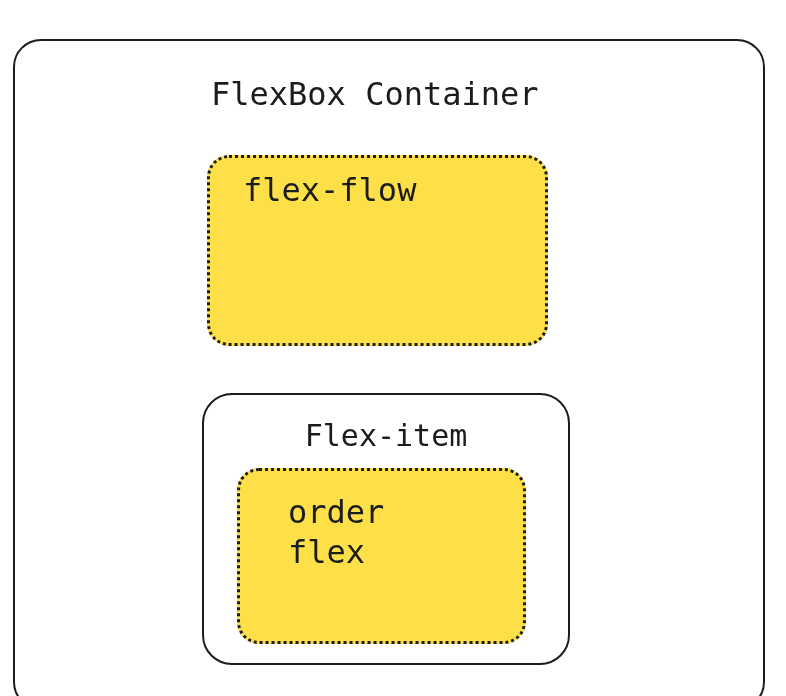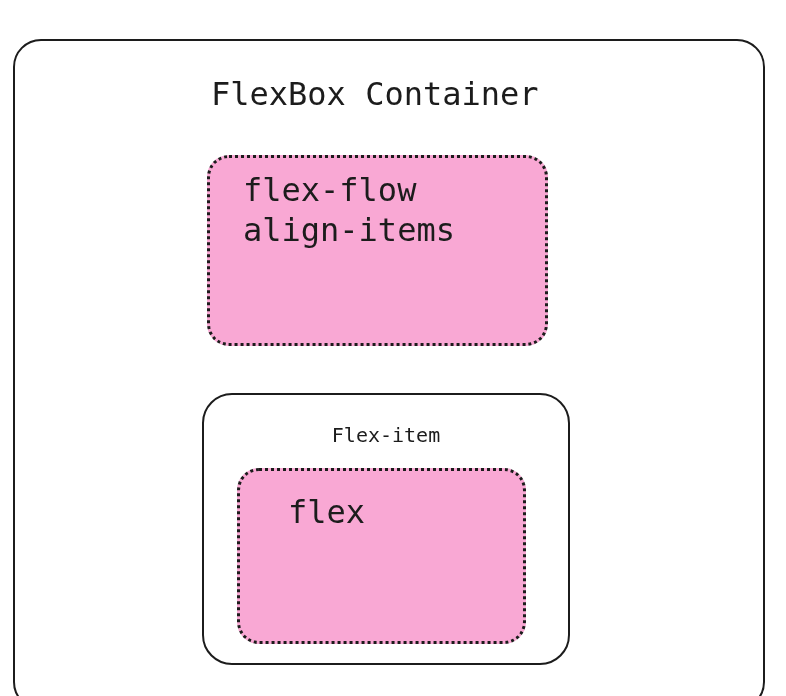--- a/index.html
+++ b/index.html
@@ -33,21 +33,21 @@
     left: 211px;
     top: 47px;
     font-size: 32px;
     line-height: 39px;
     white-space: pre;
   }
   .dotted-box {
     box-sizing: border-box;
     border: 3px dotted #1c1c1c;
     border-radius: 22px;
-    background: #f9a8d4;
+    background: #fde047;
   }
   .container-props {
     position: absolute;
     left: 207px;
     top: 127px;
     width: 341px;
     height: 191px;
     padding: 13px 0 0 33px;
   }
   .prop-line {
@@ -65,21 +65,21 @@
     border: 2.5px solid #1c1c1c;
     border-radius: 30px;
     background: #ffffff;
   }
   .item-title {
     position: absolute;
     left: 202px;
     top: 388px;
     width: 368px;
     text-align: center;
-    font-size: 20px;
+    font-size: 30px;
     line-height: 39px;
     white-space: pre;
   }
   .item-props {
     position: absolute;
     left: 237px;
     top: 440px;
     width: 289px;
     height: 176px;
     padding: 22px 0 0 48px;
@@ -89,24 +89,24 @@
 <body>
 
 <div class="canvas">
 
   <div class="outer-box"></div>
 
   <div class="container-title">FlexBox Container</div>
 
   <div class="dotted-box container-props">
     <div class="prop-line">flex-flow</div>
-    <div class="prop-line">align-items</div>
   </div>
 
   <div class="item-box"></div>
 
   <div class="item-title">Flex-item</div>
 
   <div class="dotted-box item-props">
+    <div class="prop-line">order</div>
     <div class="prop-line">flex</div>
   </div>
 
 </div>
 
 </body></html>

